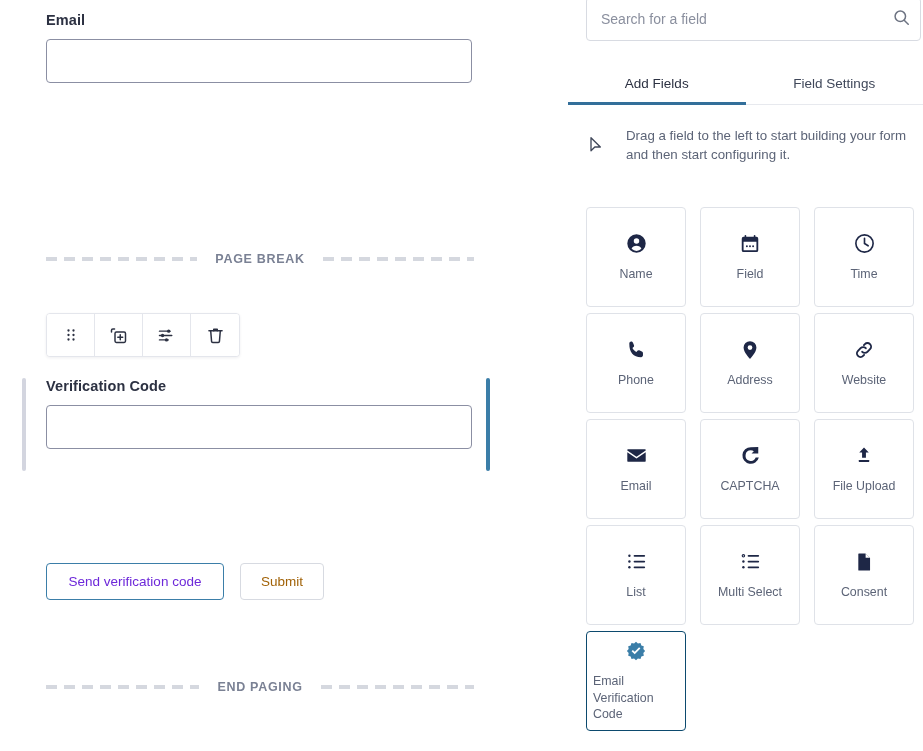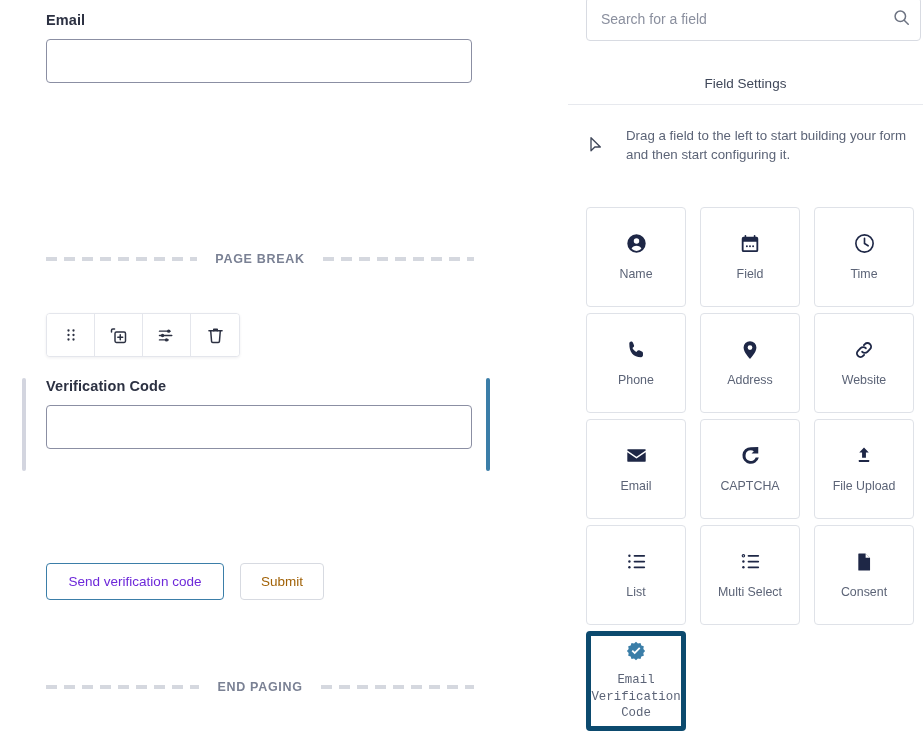--- a/index.html
+++ b/index.html
@@ -284,33 +284,33 @@
     border-radius: 4px;
     background: #fff;
     display: flex;
     flex-direction: column;
     align-items: center;
     justify-content: center;
     gap: 10px;
     cursor: pointer;
     padding: 6px;
   }
-  .card.selected { border: 5px solid #0c4a6e; font-family: Liberation Mono, monospace; }
+  .card.selected { border: 1px solid #0c4a6e; }
   .card-icon {
     height: 24px;
     display: flex;
     align-items: center;
     justify-content: center;
     color: #1e2746;
   }
   .card.selected .card-icon { color: #3b7ea8; }
   .card-label {
     font-size: 12.4px;
     color: #5c6477;
-    text-align: center;
+    text-align: left;
     line-height: 1.32;
   }
 </style>
 </head>
 <body>
 
 <div class="app">
 
   <div class="canvas">
 
@@ -399,20 +399,21 @@
         <span>
           <svg width="19" height="19" viewBox="0 0 24 24" fill="none" stroke="#6d7382" stroke-width="1.9" stroke-linecap="round">
             <circle cx="10.5" cy="10.5" r="6.6"></circle>
             <path d="M15.4 15.4L20.5 20.5"></path>
           </svg>
         </span>
       </div>
     </div>
 
     <div class="tabs">
+      <div class="tab active">Add Fields</div>
       <div class="tab">Field Settings</div>
     </div>
 
     <div class="hint">
       <div class="hint-icon">
         <svg width="20" height="22" viewBox="0 0 24 24" fill="none" stroke="#3f4759" stroke-width="1.6" stroke-linejoin="round">
           <path d="M6 3.2V19l4.6-4.6h6.6z"></path>
         </svg>
       </div>
       <div class="hint-text">Drag a field to the left to start building your form and then start configuring it.</div>

